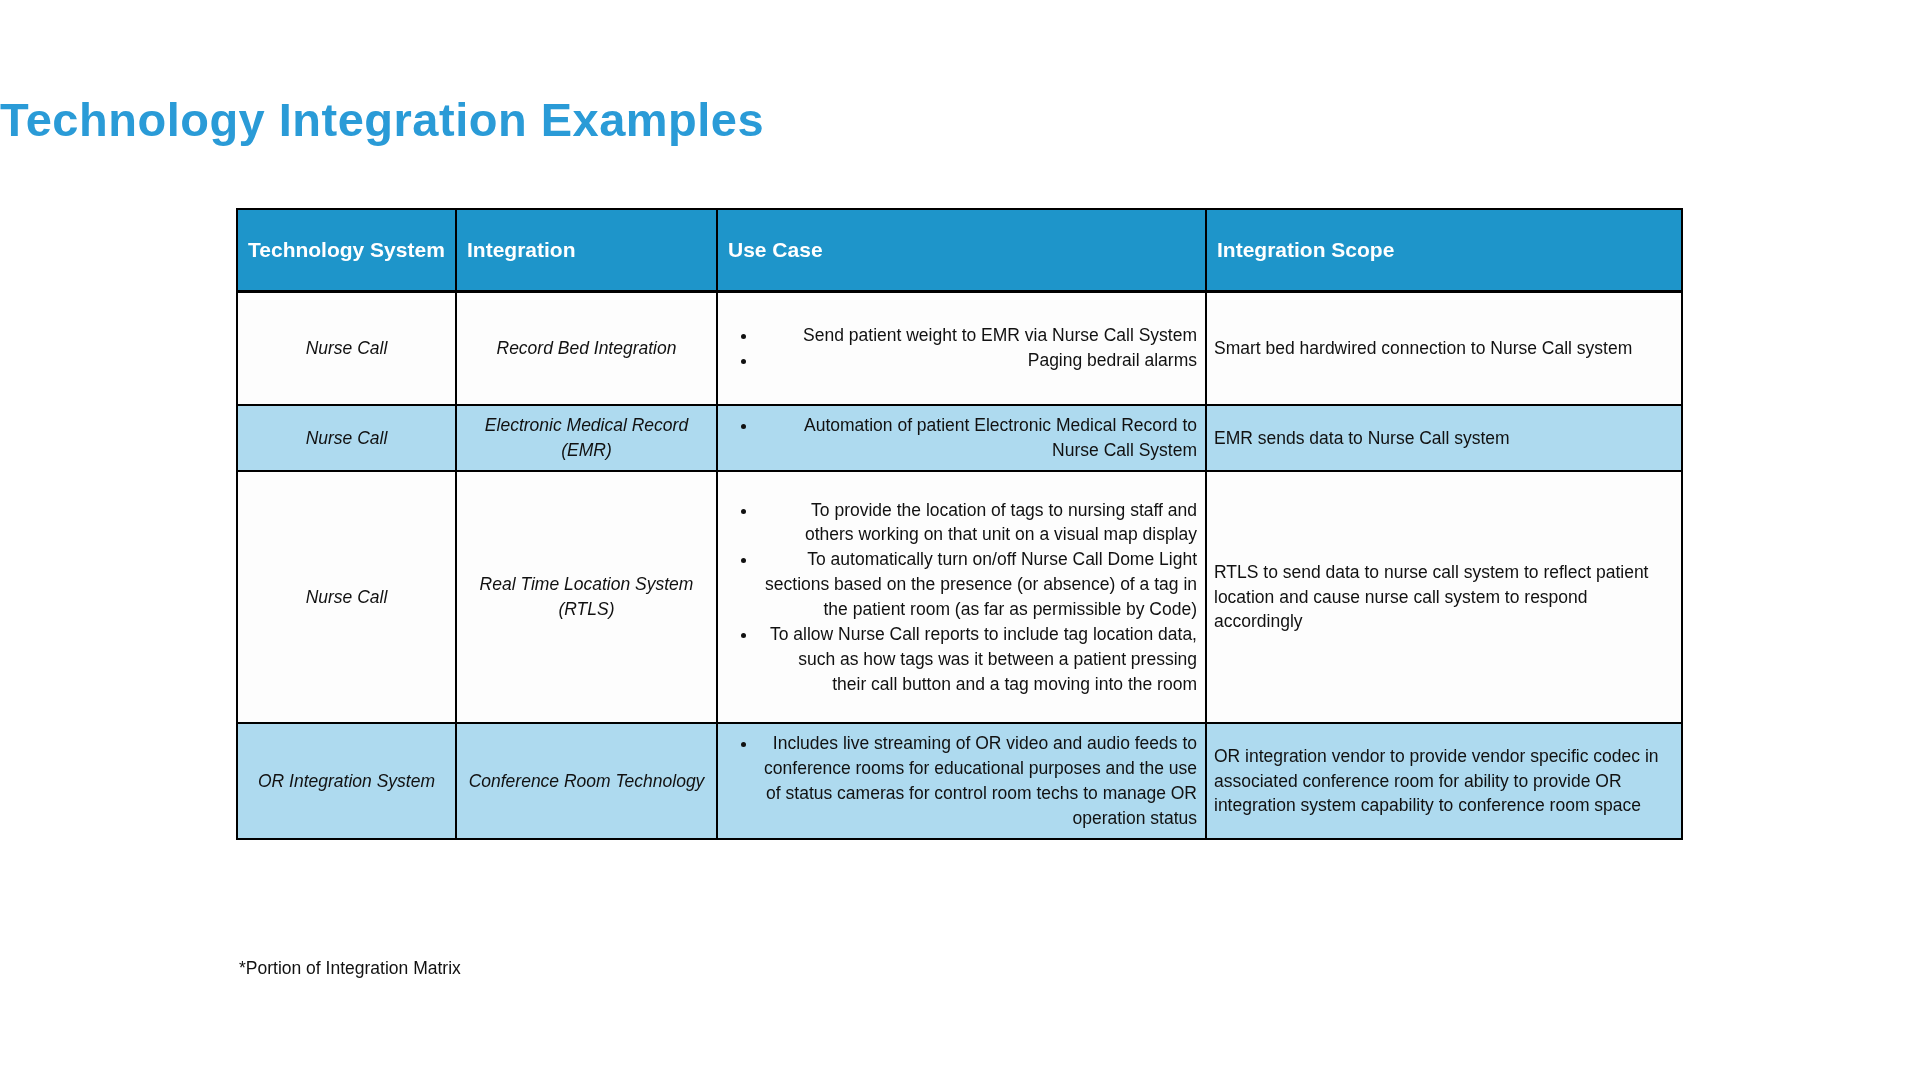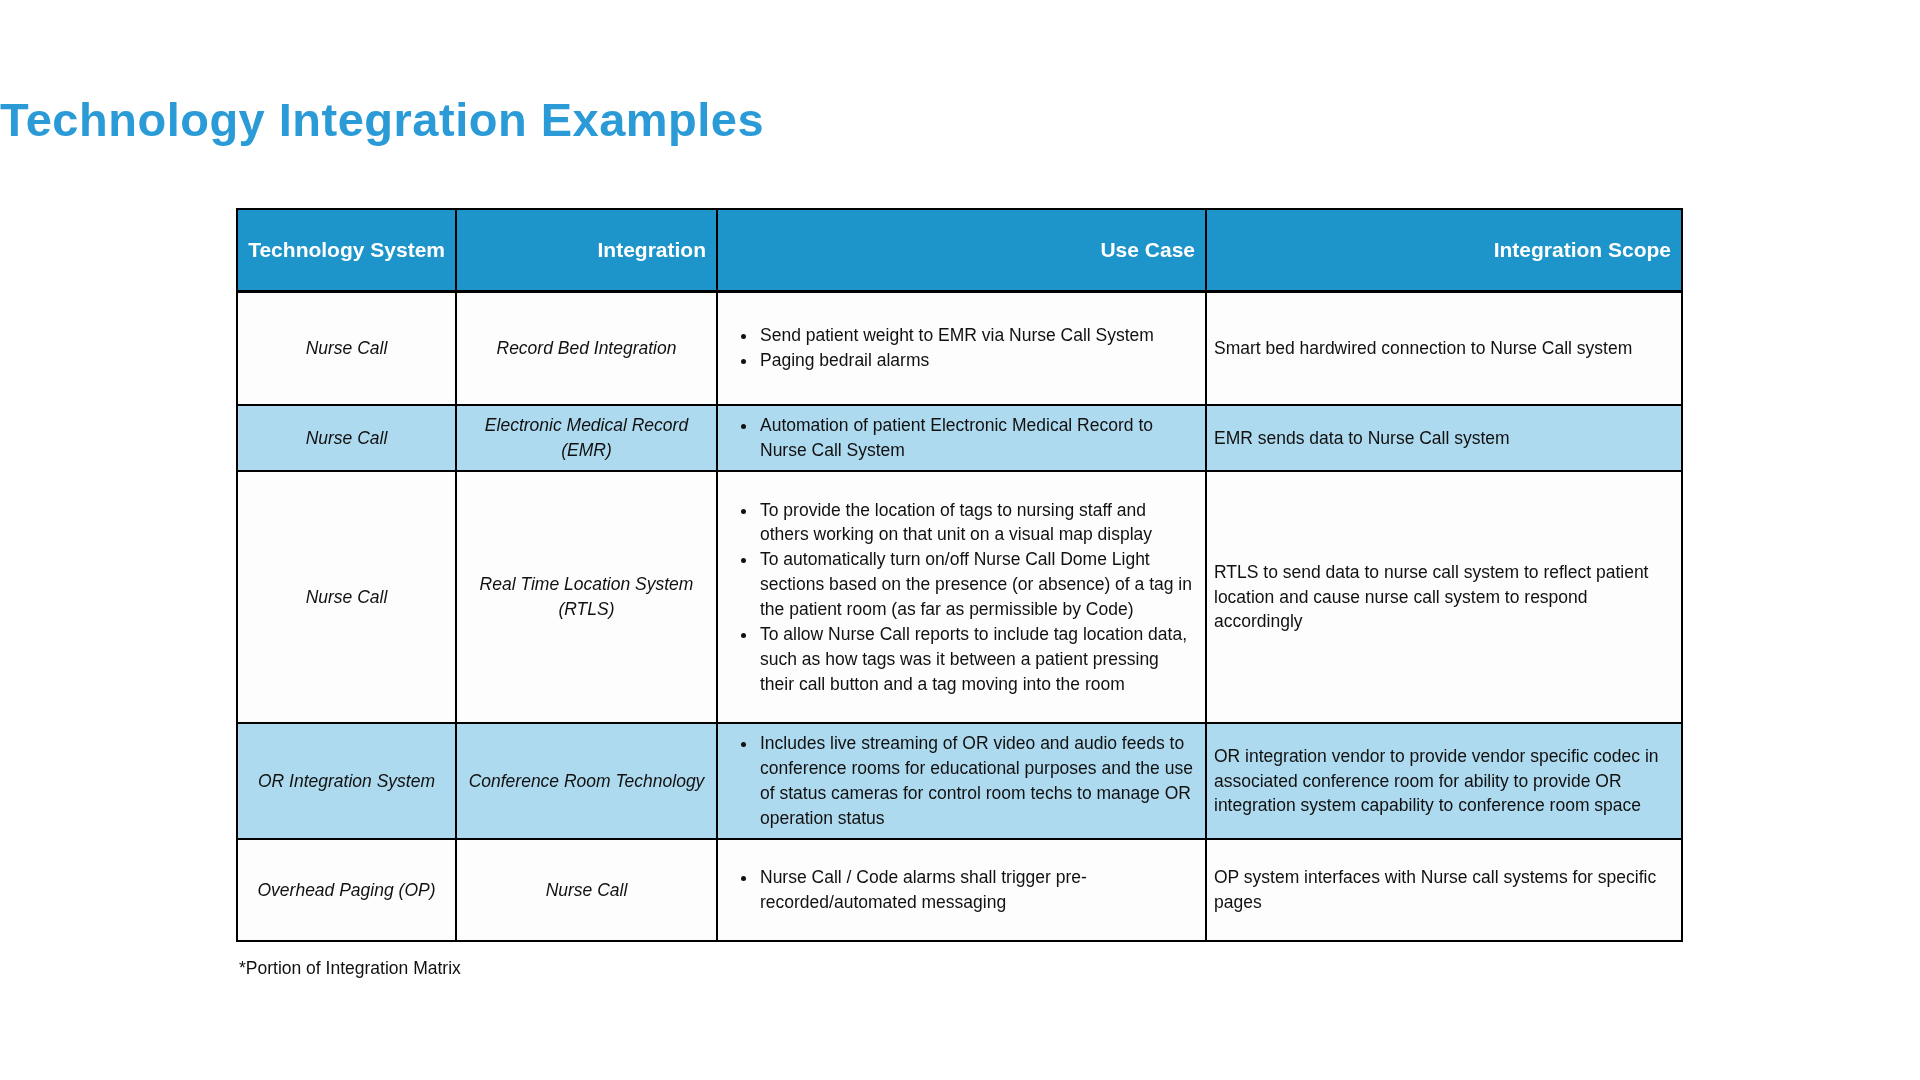--- a/index.html
+++ b/index.html
@@ -35,21 +35,21 @@
   col.c2 { width: 261px; }
   col.c3 { width: 489px; }
   col.c4 { width: 476px; }
   th, td { border: 2px solid var(--border, #000); vertical-align: middle; }
   thead th {
     background: var(--header-bg, #1E95CA);
     color: #ffffff;
     font-size: 21px;
     font-weight: bold;
     height: 82px;
-    text-align: right;
+    text-align: left;
     line-height: 1.35;
     padding: 4px 10px;
     border-bottom: 3px solid var(--border, #000);
   }
   tbody tr { background: var(--row-bg, #FDFDFD); }
   tbody tr.alt { background: var(--row-alt-bg, #AEDAEF); }
   tbody tr:nth-child(1) { height: 114px; }
   tbody tr:nth-child(2) { height: 66px; }
   tbody tr:nth-child(3) { height: 252px; }
   tbody tr:nth-child(4) { height: 116px; }
@@ -59,21 +59,21 @@
     line-height: 1.42;
     padding: 6px 8px;
   }
   td.cell-center { text-align: center; font-style: italic; }
   td.cell-usecase ul {
     margin: 0;
     padding-left: 32px;
     list-style: disc;
     text-align: left;
   }
-  td.cell-usecase li { padding-left: 2px; }
+  td.cell-usecase li { padding-left: 2px; text-align: right; }
   td.cell-scope { text-align: left; padding-left: 7px; padding-right: 10px; }
   .footnote {
     position: absolute;
     left: 239px; top: 958px;
     font-size: 17.5px;
     color: #111111;
     text-align: center;
   }
 </style>
 </head>
@@ -134,27 +134,17 @@
         <tr class="alt">
     <td class="cell-center">OR Integration System</td>
     <td class="cell-center">Conference Room Technology</td>
     <td class="cell-usecase">
       <ul>
               <li>Includes live streaming of OR video and audio feeds to conference rooms for educational purposes and the use of status cameras for control room techs to manage OR operation status</li>
             </ul>
     </td>
     <td class="cell-scope">OR integration vendor to provide vendor specific codec in associated conference room for ability to provide OR integration system capability to conference room space</td>
   </tr>
-        <tr>
-    <td class="cell-center">Overhead Paging (OP)</td>
-    <td class="cell-center">Nurse Call</td>
-    <td class="cell-usecase">
-      <ul>
-              <li>Nurse Call / Code alarms shall trigger pre-recorded/automated messaging</li>
-            </ul>
-    </td>
-    <td class="cell-scope">OP system interfaces with Nurse call systems for specific pages</td>
-  </tr>
       </tbody>
   </table>
 </div>
 
 <div class="footnote">*Portion of Integration Matrix</div>
 
 </body></html>

